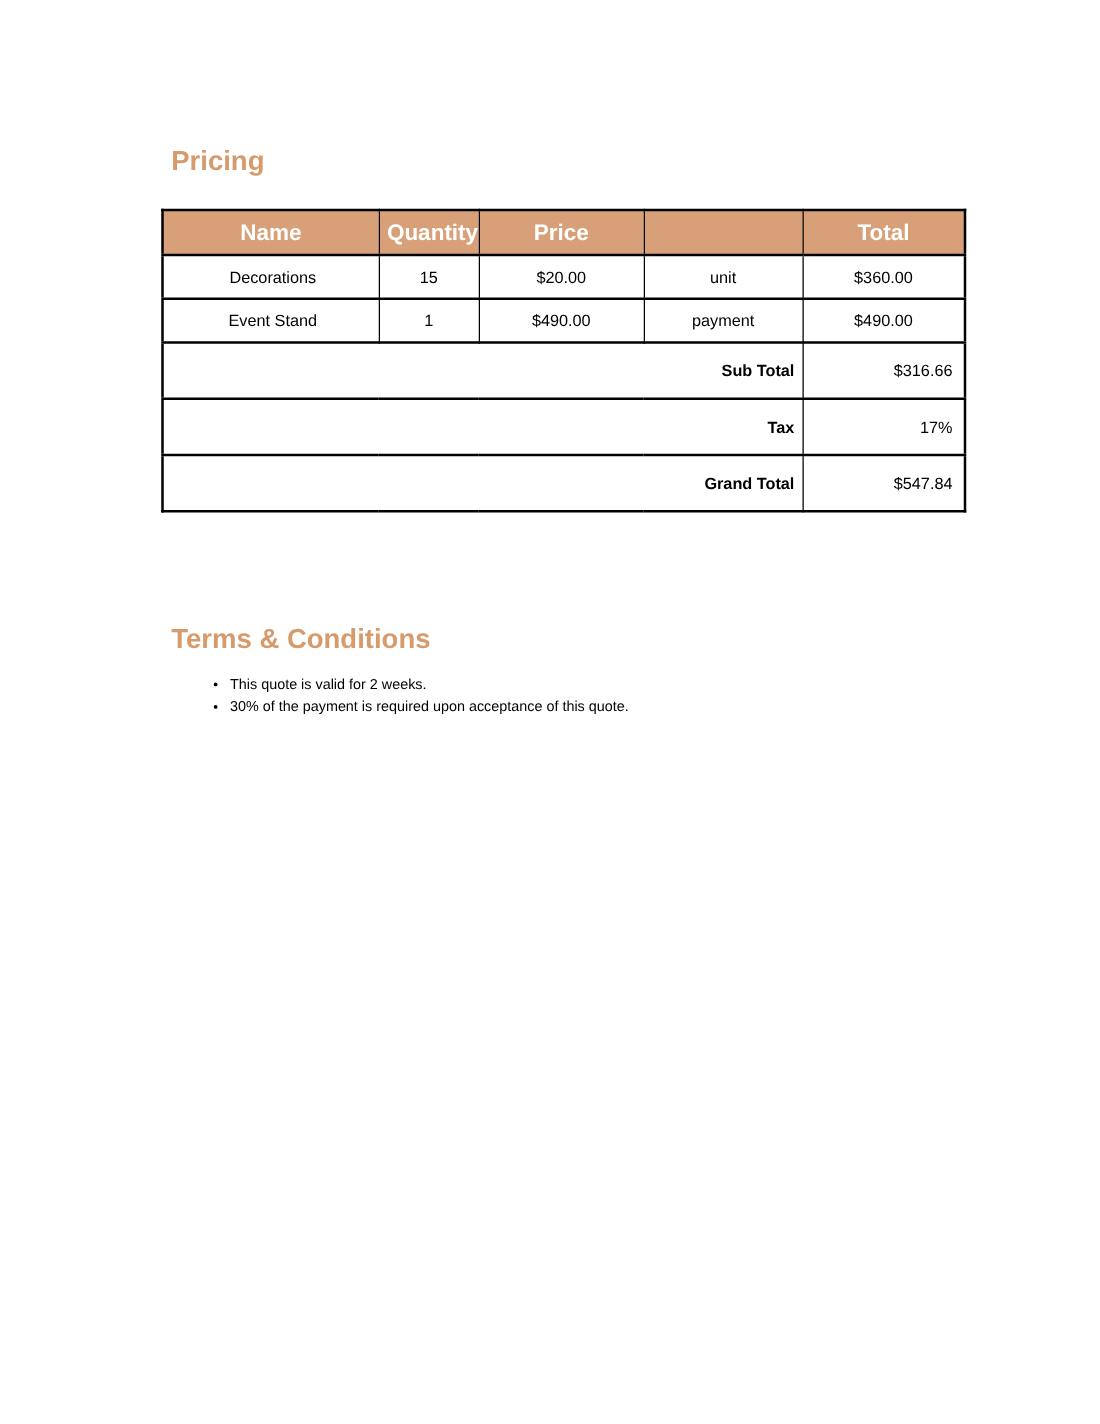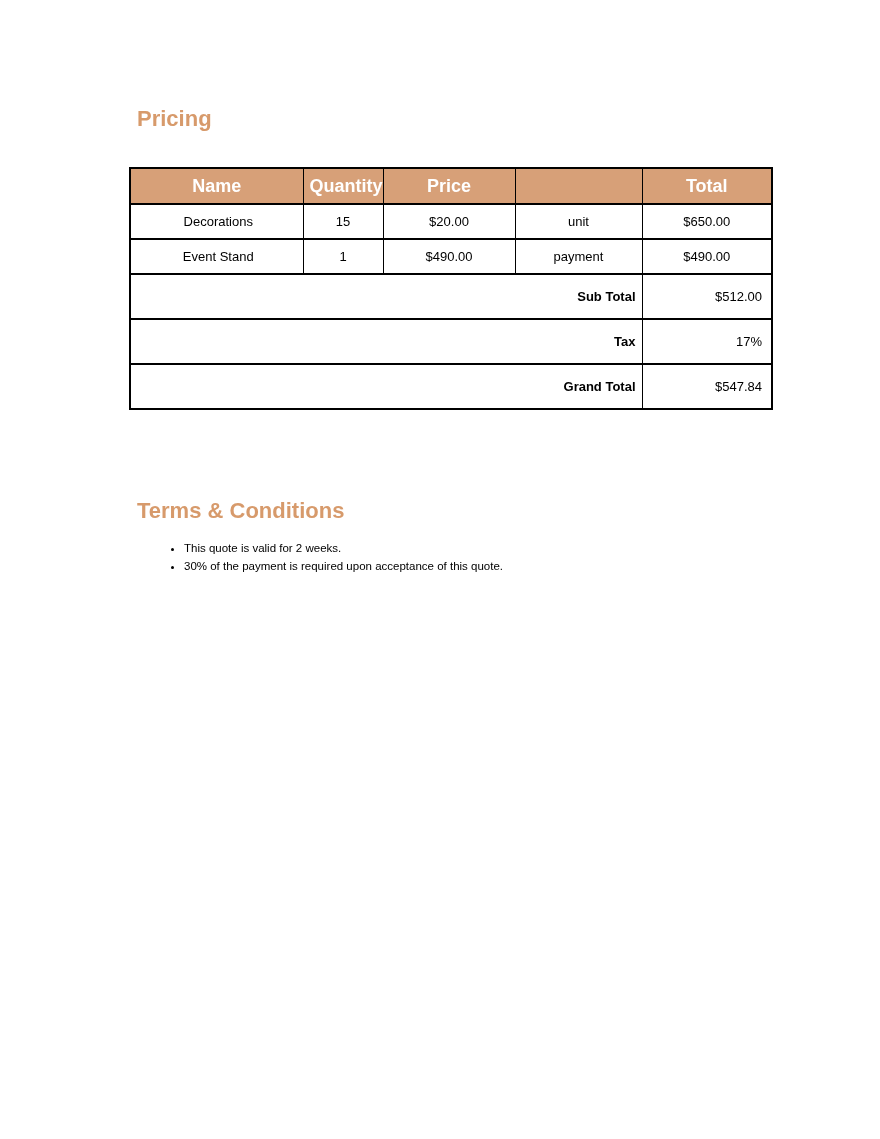--- a/index.html
+++ b/index.html
@@ -30,21 +30,21 @@
   .section-title {
     font-size: 22px;
     font-weight: bold;
     color: var(--accent);
     margin: 0;
     line-height: 28px;
   }
   .pricing-title {
     position: absolute;
     left: 137px;
-    top: 105px;
+    top: 115px;
   }
   .pricing-table {
     position: absolute;
     left: 129px;
     top: 167px;
     width: 642px;
     border-collapse: collapse;
     table-layout: fixed;
     font-size: 13px;
   }
@@ -127,32 +127,32 @@
         <th></th>
         <th>Total</th>
       </tr>
     </thead>
     <tbody>
       <tr class="item-row">
         <td class="cell-name">Decorations</td>
         <td>15</td>
         <td>$20.00</td>
         <td>unit</td>
-        <td>$650.00</td>
+        <td>$360.00</td>
       </tr>
       <tr class="item-row">
         <td class="cell-name">Event Stand</td>
         <td>1</td>
         <td>$490.00</td>
         <td>payment</td>
         <td>$490.00</td>
       </tr>
       <tr class="summary-row">
         <td class="summary-label" colspan="4">Sub Total</td>
-        <td class="summary-value">$512.00</td>
+        <td class="summary-value">$316.66</td>
       </tr>
       <tr class="summary-row">
         <td class="summary-label" colspan="4">Tax</td>
         <td class="summary-value">17%</td>
       </tr>
       <tr class="summary-row">
         <td class="summary-label" colspan="4">Grand Total</td>
         <td class="summary-value">$547.84</td>
       </tr>
     </tbody>

